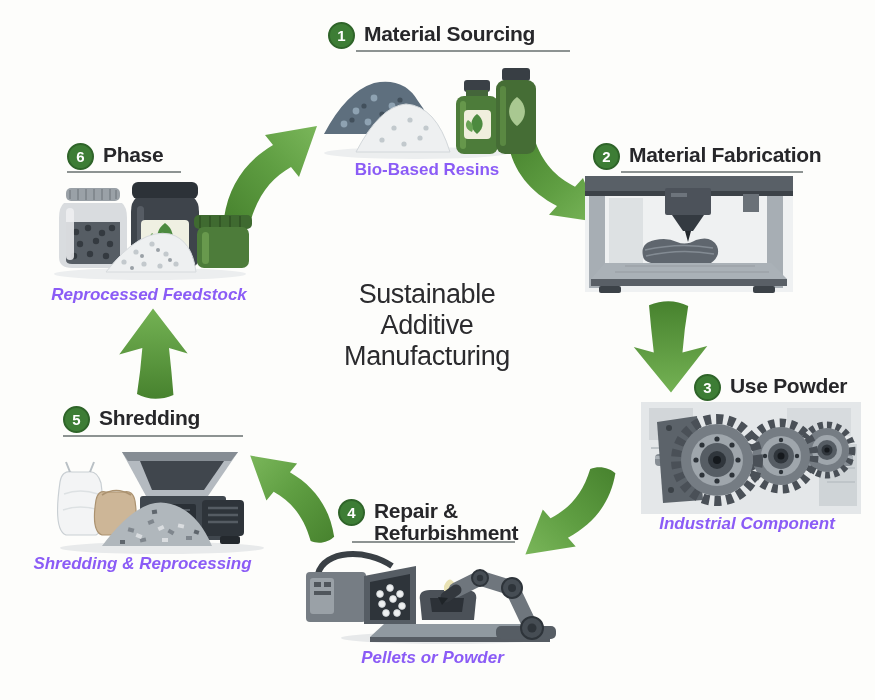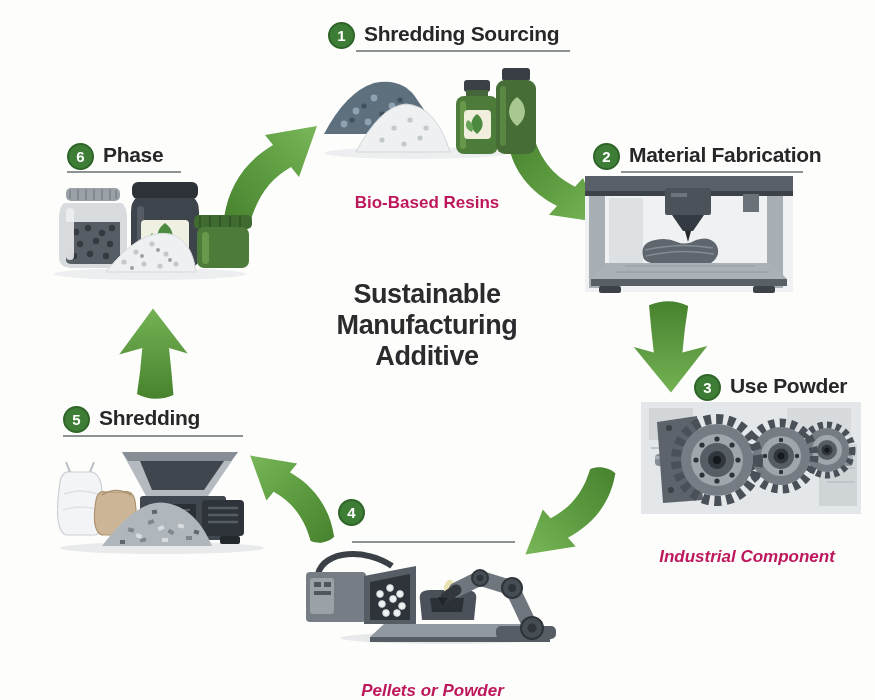--- a/index.html
+++ b/index.html
@@ -8,26 +8,26 @@
 
   
   .hdr{position:absolute;display:flex;gap:9px;align-items:flex-start;}
   .badge{width:27px;height:27px;border-radius:50%;background:#3d7d35;border:2px solid #2f6429;
          box-sizing:border-box;color:#fff;font-weight:700;font-size:15px;line-height:23px;
          text-align:center;flex:0 0 auto;}
   .hlabel{font-weight:700;font-size:21px;color:#27272a;letter-spacing:-0.3px;line-height:22px;padding-top:1px;white-space:nowrap;}
   .underline{position:absolute;height:2px;background:#8d9392;}
 
   
-  .caption{position:absolute;text-align:center;font-size:17px;color:#be185d;font-weight:700;margin-top:33px;}
+  .caption{position:absolute;text-align:center;font-size:17px;color:#8b5cf6;font-weight:700;}
   .caption.it{font-style:italic;}
 
   
   #center-title{position:absolute;left:316px;top:279px;width:222px;text-align:center;
-    font-weight:700;font-size:27px;line-height:31px;color:#2b2b2e;letter-spacing:-0.4px;}
+    font-weight:400;font-size:27px;line-height:31px;color:#2b2b2e;letter-spacing:-0.4px;}
 
   .illus{position:absolute;}
   .arrow{position:absolute;}
   svg{display:block;}
 </style>
 </head>
 <body>
 
 <div id="page">
 
@@ -40,62 +40,68 @@
       </linearGradient>
       <linearGradient id="gArrowV" x1="0" y1="1" x2="0" y2="0">
         <stop offset="0" stop-color="#47822e"></stop>
         <stop offset="1" stop-color="#74b254"></stop>
       </linearGradient>
     </defs>
   </svg>
 
   <div id="center-title">
     <div>Sustainable</div>
+    <div>Additive</div>
     <div>Manufacturing</div>
-    <div>Additive</div>
   </div>
 
   <div class="hdr" style="left:328px;top:22px;">
     <div class="badge">1</div>
-    <div class="hlabel">Shredding Sourcing</div>
+    <div class="hlabel">Material Sourcing</div>
   </div>
   <div class="underline" style="left:356px;top:50px;width:214px;"></div>
 
   <div class="hdr" style="left:593px;top:143px;">
     <div class="badge">2</div>
     <div class="hlabel">Material Fabrication</div>
   </div>
   <div class="underline" style="left:621px;top:171px;width:182px;"></div>
 
   <div class="hdr" style="left:694px;top:374px;">
     <div class="badge">3</div>
     <div class="hlabel">Use Powder</div>
   </div>
   <div class="underline" style="left:694px;top:402px;width:164px;"></div>
 
   <div class="hdr" style="left:338px;top:499px;">
     <div class="badge">4</div>
+    <div class="hlabel">
+      <div>Repair &amp;</div>
+      <div>Refurbishment</div>
+    </div>
   </div>
   <div class="underline" style="left:352px;top:541px;width:163px;"></div>
 
   <div class="hdr" style="left:63px;top:406px;">
     <div class="badge">5</div>
     <div class="hlabel">Shredding</div>
   </div>
   <div class="underline" style="left:63px;top:435px;width:180px;"></div>
 
   <div class="hdr" style="left:67px;top:143px;">
     <div class="badge">6</div>
     <div class="hlabel">Phase</div>
   </div>
   <div class="underline" style="left:67px;top:171px;width:114px;"></div>
 
   <div class="caption" style="left:317px;top:160px;width:220px;">Bio-Based Resins</div>
   <div class="caption it" style="left:637px;top:514px;width:220px;">Industrial Component</div>
   <div class="caption it" style="left:330px;top:648px;width:205px;">Pellets or Powder</div>
+  <div class="caption it" style="left:25px;top:554px;width:235px;">Shredding &amp; Reprocessing</div>
+  <div class="caption it" style="left:50px;top:285px;width:198px;">Reprocessed Feedstock</div>
 
   <div class="arrow" style="left:212px;top:122px;">
     <svg width="124" height="110" viewBox="0 0 124 110">
       <path d="M12,96 C17,63 34,39 61,23 L53,13 L105,4 L87,55 L79,45 C60,56 46,72 38,101 C28,105 18,102 12,96 Z" fill="url(#gArrow)"></path>
     </svg>
   </div>
   <div class="arrow" style="left:496px;top:130px;transform:scaleY(-1);">
     <svg width="124" height="96" viewBox="0 0 124 110" preserveAspectRatio="none">
       <path d="M12,96 C17,63 34,39 61,23 L53,13 L105,4 L87,55 L79,45 C60,56 46,72 38,101 C28,105 18,102 12,96 Z" fill="url(#gArrow)"></path>
     </svg>

